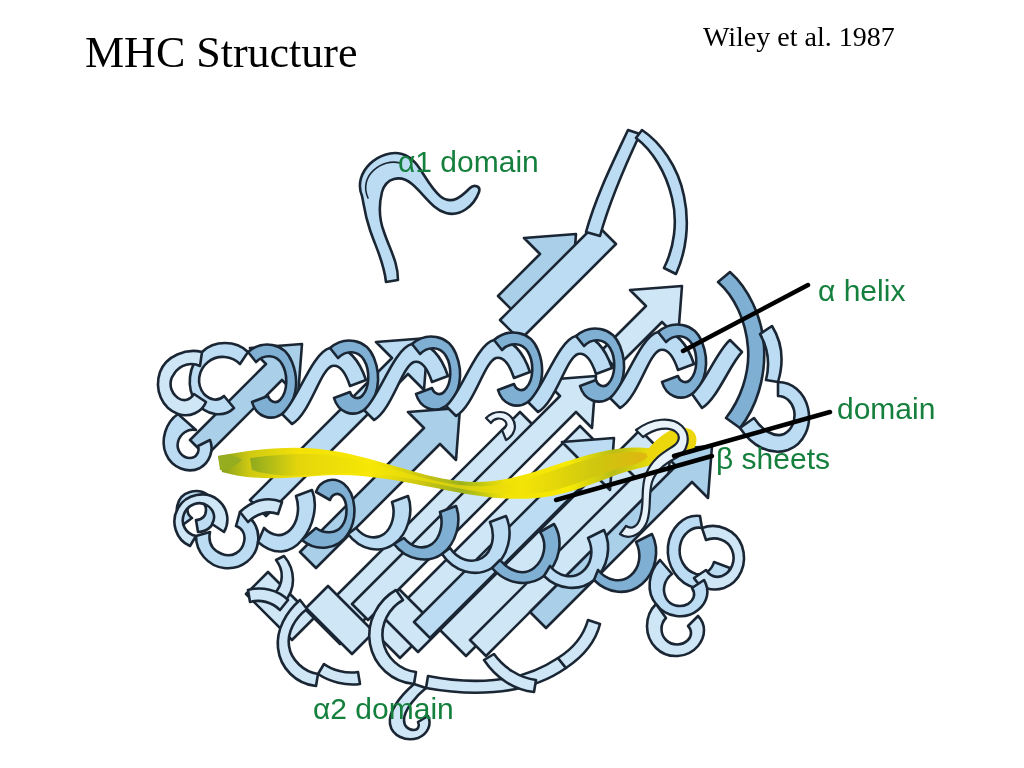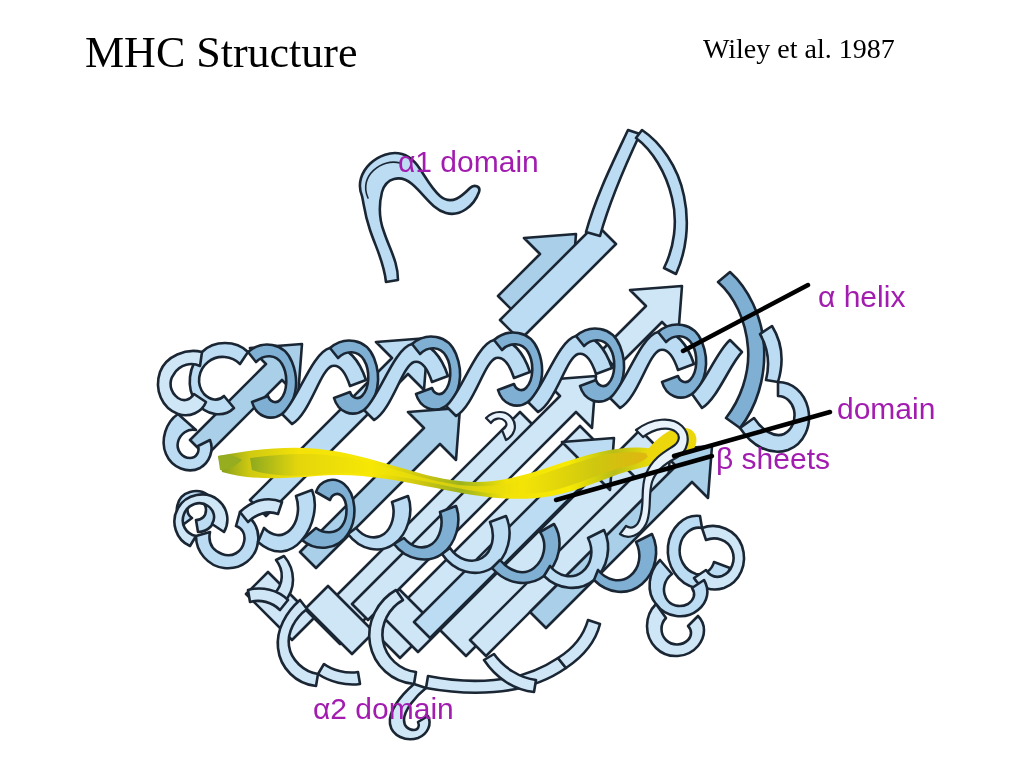--- a/index.html
+++ b/index.html
@@ -22,43 +22,43 @@
     font-family: "Liberation Serif", serif;
     font-size: 44px;
     font-weight: normal;
     color: #000000;
     letter-spacing: 0px;
     white-space: nowrap;
   }
   #citation {
     position: absolute;
     left: 703px;
-    top: 33px;
+    top: 21px;
     font-family: "Liberation Serif", serif;
     font-size: 28px;
     color: #000000;
     white-space: nowrap;
   }
   #figure {
     position: absolute;
     left: 0;
     top: 0;
     width: 1024px;
     height: 768px;
   }
   .anno {
     position: absolute;
     font-family: "Liberation Sans", sans-serif;
     font-size: 30px;
-    color: #a21caf;
+    color: #15803d;
     white-space: nowrap;
   }
   #lbl-a1 { left: 398px; top: 145px; }
   #lbl-a2 { left: 307px; top: 692px; margin-left: 6px; }
-  #lbl-ahelix { left: 818px; top: 280px; }
+  #lbl-ahelix { left: 818px; top: 274px; }
   #lbl-peptide { left: 837px; top: 392px; }
   #lbl-bsheets { left: 716px; top: 442px; }
 </style>
 </head>
 <body>
 
 <div id="slide">
 
   <div id="title">MHC Structure</div>
   <div id="citation">Wiley et al. 1987</div>

